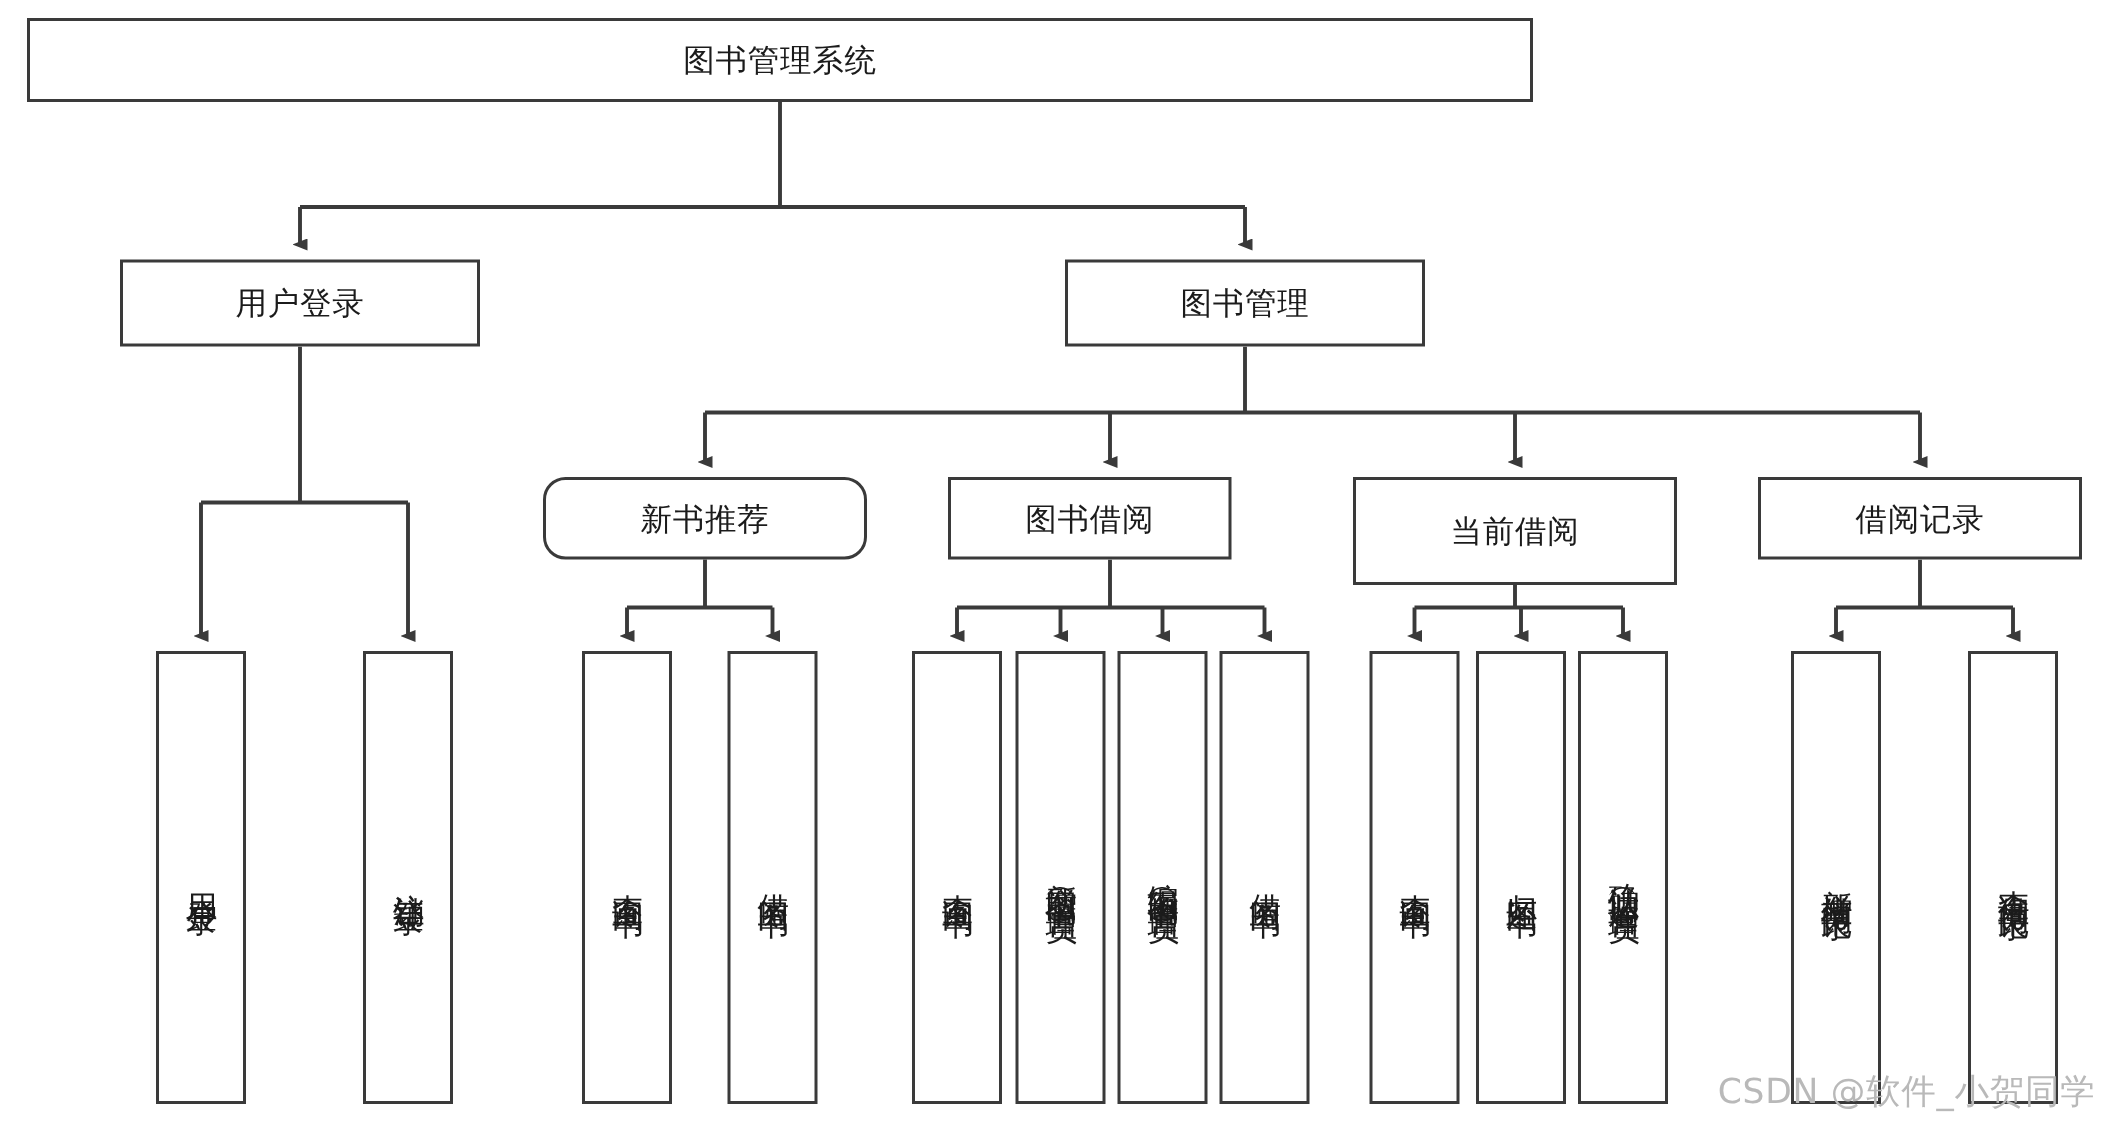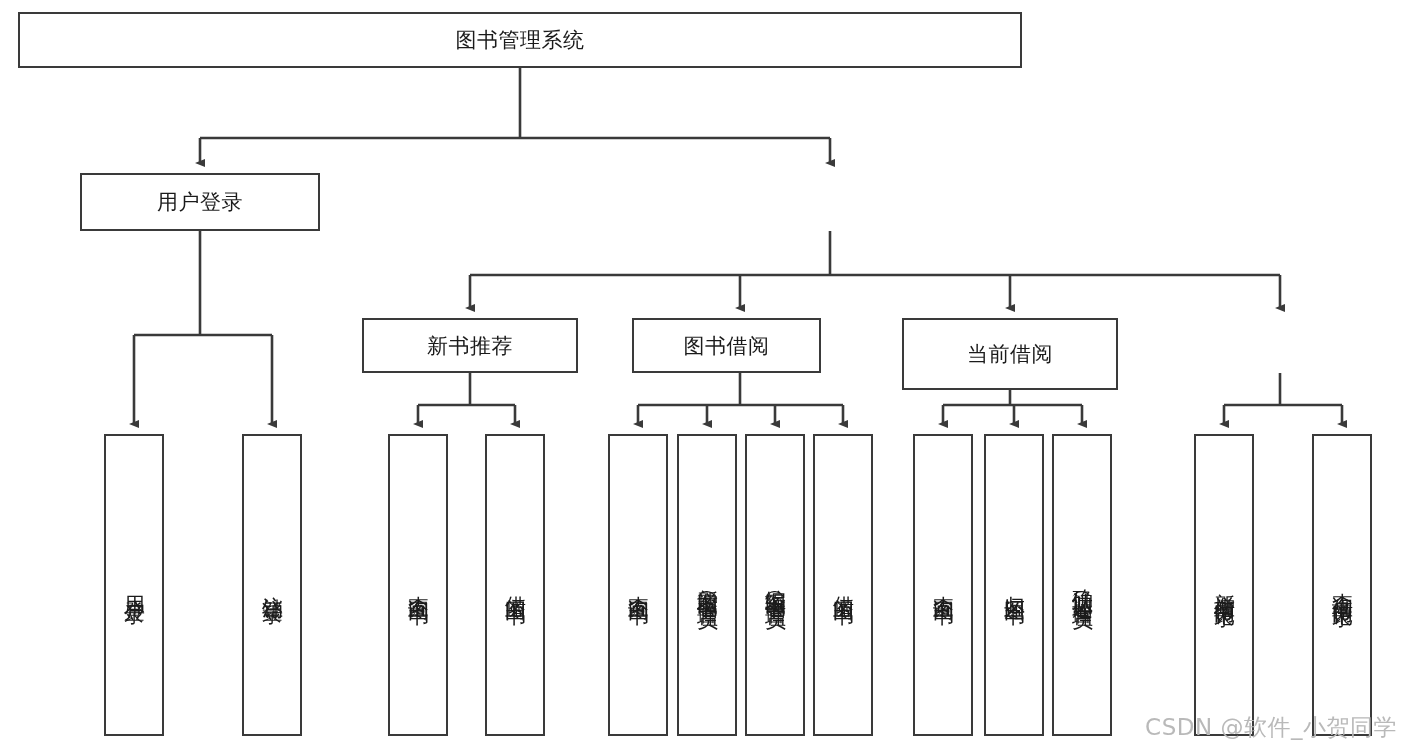--- a/index.html
+++ b/index.html
@@ -117,29 +117,35 @@
     </g>
   </svg>
 
   <div class="node horiz" style="left:18px; top:12px; width:1004px; height:56px;">
     <span class="htext">图书管理系统</span>
   </div>
 
   <div class="node horiz" style="left:80px; top:173px; width:240px; height:58px;">
     <span class="htext">用户登录</span>
   </div>
+  <div class="node horiz" style="left:710px; top:173px; width:240px; height:58px;">
+    <span class="htext">图书管理</span>
+  </div>
 
-  <div class="node horiz" style="left:362px; top:318px; width:216px; height:55px;">
+  <div class="node horiz" style="left:362px; top:318px; width:216px; height:55px;border-radius:15px;">
     <span class="htext">新书推荐</span>
   </div>
   <div class="node horiz" style="left:632px; top:318px; width:189px; height:55px;">
     <span class="htext">图书借阅</span>
   </div>
   <div class="node horiz" style="left:902px; top:318px; width:216px; height:72px;">
     <span class="htext">当前借阅</span>
+  </div>
+  <div class="node horiz" style="left:1172px; top:318px; width:216px; height:55px;">
+    <span class="htext">借阅记录</span>
   </div>
 
   <div class="node vert" style="left:104px; top:434px; width:60px; height:302px;">
     <span class="vtext">用户登录</span>
   </div>
   <div class="node vert" style="left:242px; top:434px; width:60px; height:302px;">
     <span class="vtext">注销登录</span>
   </div>
   <div class="node vert" style="left:388px; top:434px; width:60px; height:302px;">
     <span class="vtext">查询图书</span>

